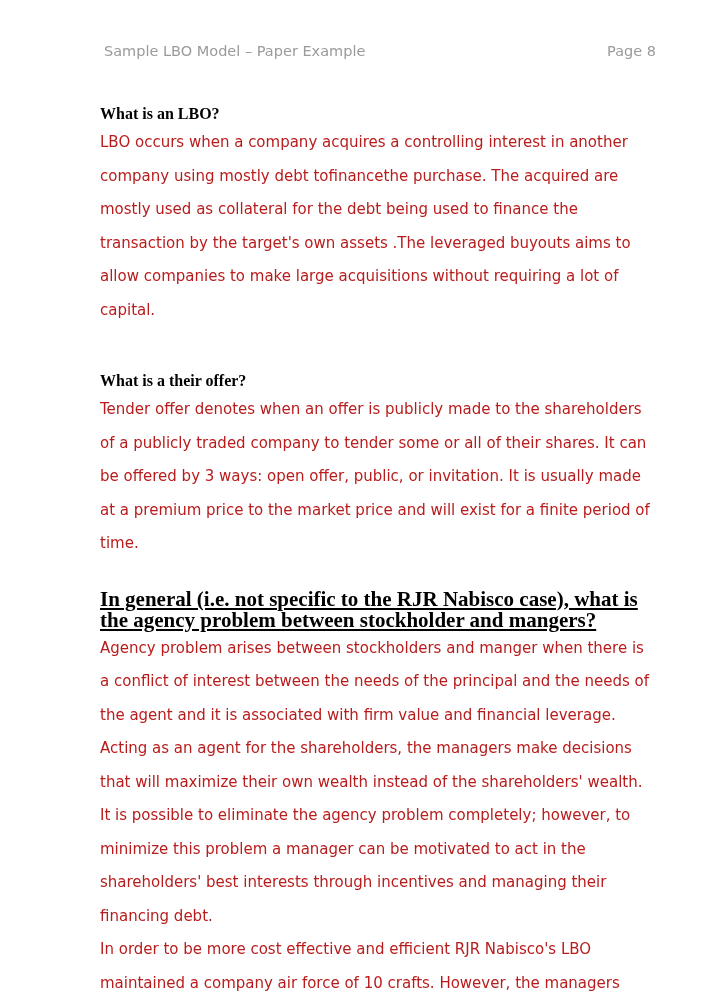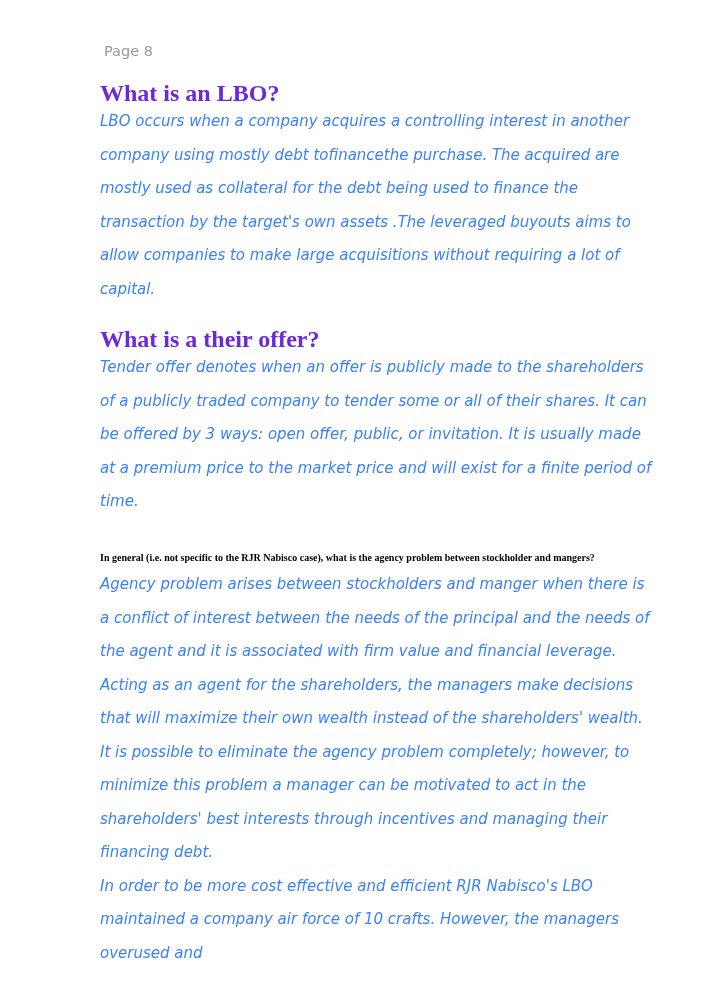--- a/index.html
+++ b/index.html
@@ -24,50 +24,51 @@
     font-size: 14.5px;
     line-height: 18px;
     padding-left: 4px;
   }
 
   main { display: block; }
 
   .h-main {
     font-family: "Liberation Serif", serif;
     font-weight: bold;
-    color: #6d28d9;
-    font-size: 24px;
+    color: #000000;
+    font-size: 16px;
     line-height: 24px;
-    margin: 21px 0 0 0;
+    margin: 42px 0 0 0;
   }
 
   .h-sub {
     font-family: "Liberation Serif", serif;
     font-weight: bold;
     color: #000000;
-    font-size: 10px;
+    font-size: 21px;
     line-height: 21.5px;
     margin: 28px 0 0 0;
+    text-decoration: underline;
   }
 
   .sec-para {
     font-family: "DejaVu Sans", sans-serif;
-    color: #3b82f6;
+    color: #b91c1c;
     font-size: 15px;
     line-height: 33.5px;
     margin: 0;
-    font-style: italic;
   }
 </style>
 </head>
 <body>
 
 <div class="page">
 
   <header class="page-header">
+    <span>Sample LBO Model – Paper Example</span>
     <span>Page 8</span>
   </header>
 
   <main>
     <section>
       <h2 class="sec-heading h-main">What is an LBO?</h2>
       <p class="sec-para">LBO occurs when a company acquires a controlling interest in another company using mostly debt tofinancethe purchase. The acquired are mostly used as collateral for the debt being used to finance the transaction by the target's own assets .The leveraged buyouts aims to allow companies to make large acquisitions without requiring a lot of capital.</p>
     </section>
 
     <section>

